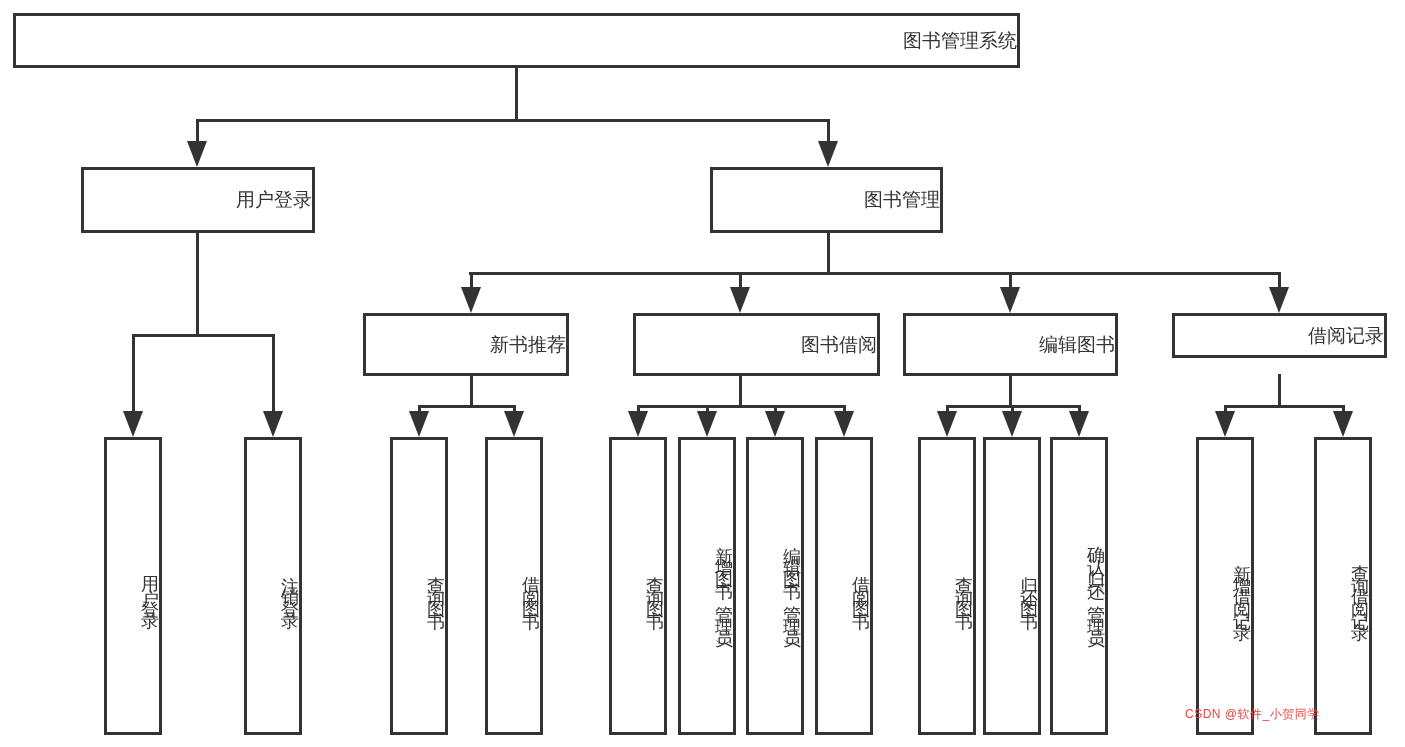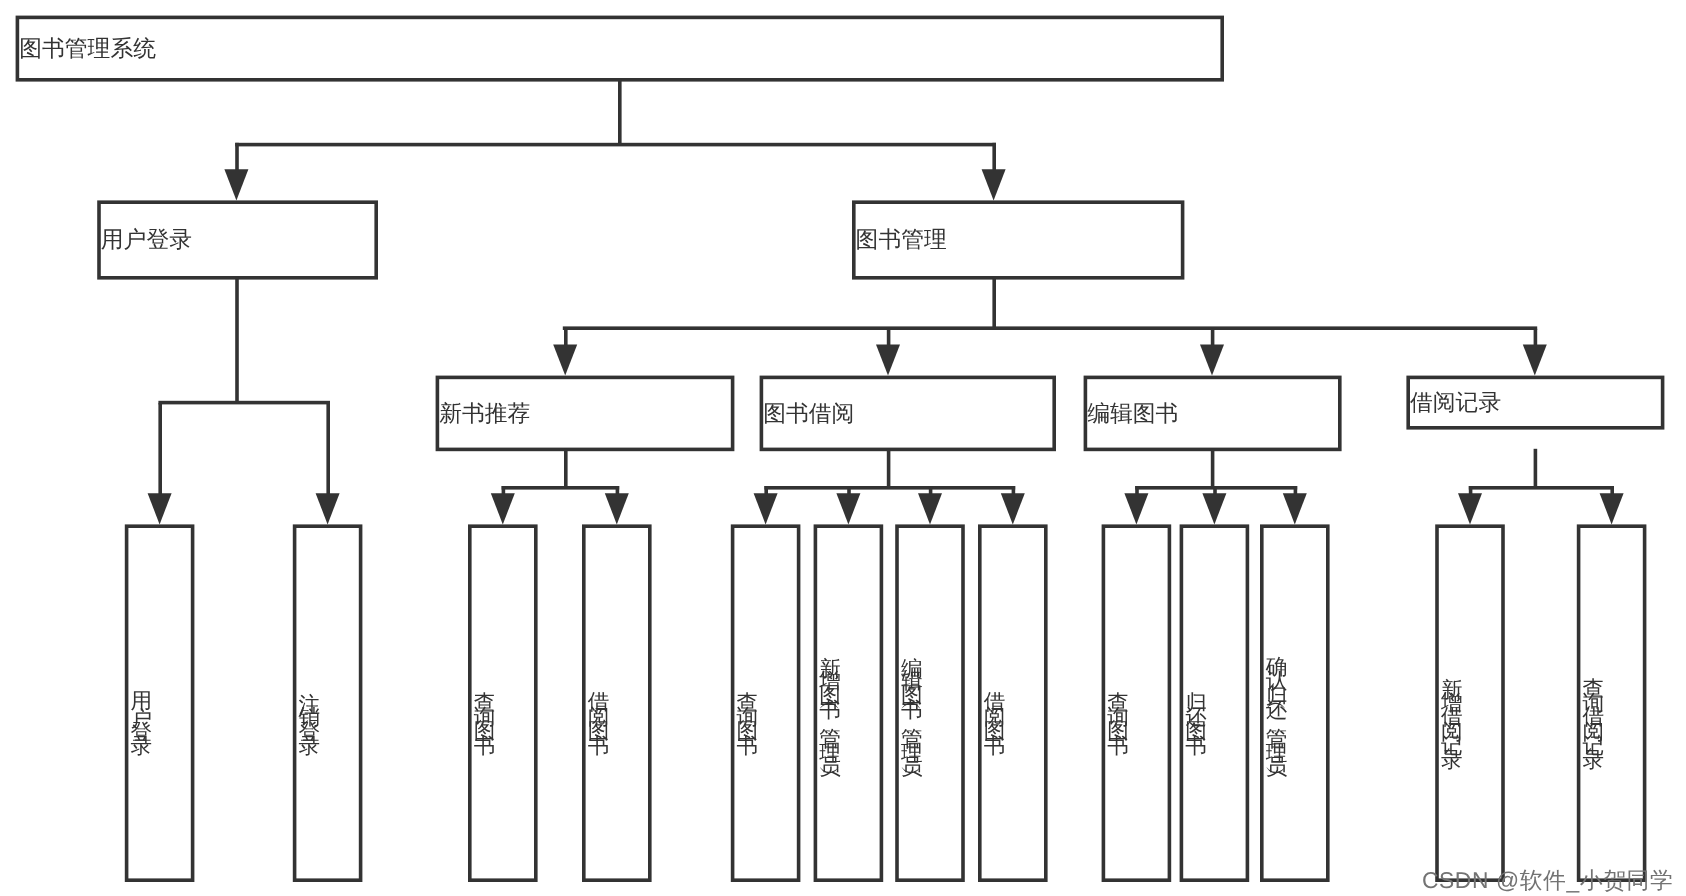--- a/index.html
+++ b/index.html
@@ -4,58 +4,58 @@
 <style>
   html,body { margin:0; padding:0; background:#ffffff; }
   .canvas {
     position:relative; width:1405px; height:747px; background:#ffffff;
     font-family:"Liberation Sans","DejaVu Sans",sans-serif; color:#333333;
     overflow:hidden;
   }
   .box {
     position:absolute; box-sizing:border-box;
     border:3px solid #333333; background:#ffffff;
-    display:flex; align-items:center; justify-content:flex-start;
+    display:flex; align-items:center; justify-content:flex-end;
     font-size:19px; color:#333333;
   }
   .box.lvl3 { font-size:19px; }
   .leafbox { top:437px; width:58px; height:298px; }
   .v-text {
     writing-mode:vertical-rl; text-orientation:mixed;
     font-size:18px; letter-spacing:12px; line-height:1.1; color:#333333;
   }
   .line { position:absolute; background:#333333; }
   .arrow {
     position:absolute; width:0; height:0;
     border-left:10px solid transparent; border-right:10px solid transparent;
     border-top:26px solid #333333;
   }
   .watermark {
-    position:absolute; left:1185px; top:721px;
-    font-size:19px; color:#737373; letter-spacing:0.5px; z-index:5;
+    position:absolute; left:1185px; top:706px;
+    font-size:12px; color:#ef4444; letter-spacing:0.5px; z-index:5;
     white-space:nowrap;
   }
 </style>
 </head>
 <body>
 
 <div class="canvas">
 
   <div class="box" style="left:13px;top:13px;width:1007px;height:55px;">
     <span>图书管理系统</span>
   </div>
 
   <div class="box" style="left:81px;top:167px;width:234px;height:66px;">
     <span>用户登录</span>
   </div>
-  <div class="box" style="left:710px;top:167px;width:277px;height:66px;">
+  <div class="box" style="left:710px;top:167px;width:233px;height:66px;">
     <span>图书管理</span>
   </div>
 
-  <div class="box lvl3" style="left:363px;top:313px;width:249px;height:63px;">
+  <div class="box lvl3" style="left:363px;top:313px;width:206px;height:63px;">
     <span>新书推荐</span>
   </div>
   <div class="box lvl3" style="left:633px;top:313px;width:247px;height:63px;">
     <span>图书借阅</span>
   </div>
   <div class="box lvl3" style="left:903px;top:313px;width:215px;height:63px;">
     <span>编辑图书</span>
   </div>
   <div class="box lvl3" style="left:1172px;top:313px;width:215px;height:45px;">
     <span>借阅记录</span>

